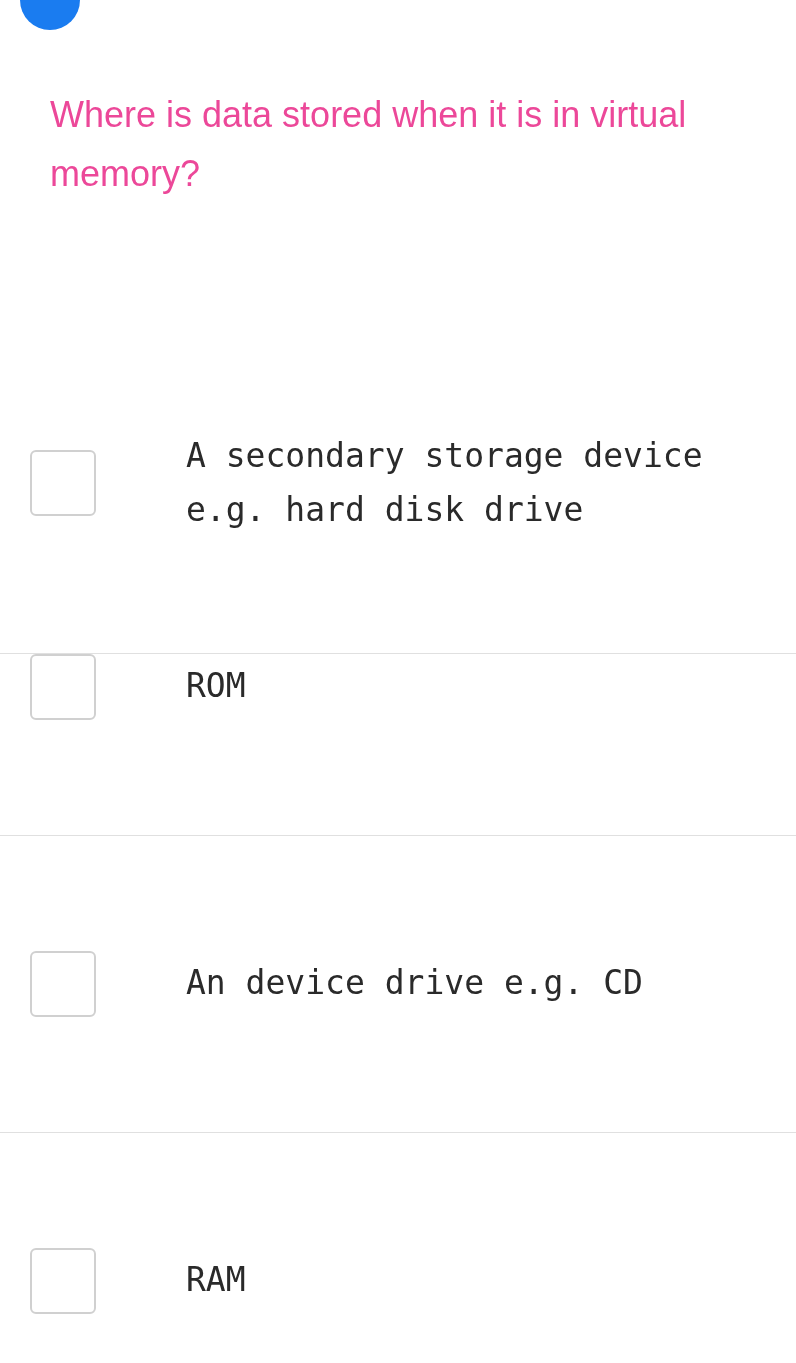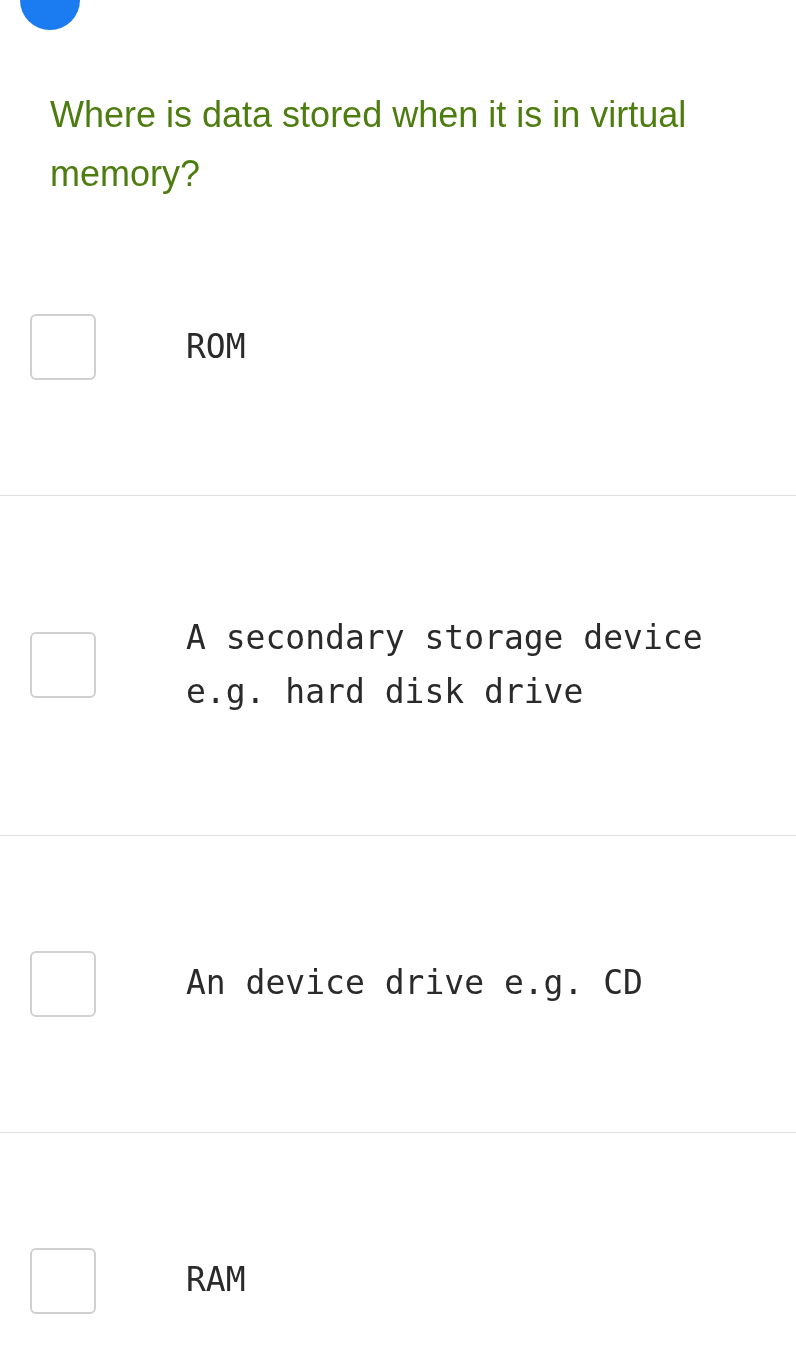--- a/index.html
+++ b/index.html
@@ -20,21 +20,21 @@
       left: 20px;
       width: 60px;
       height: 60px;
       background: #1a7cf0;
       border-radius: 50%;
     }
     .question {
       padding: 85px 50px 0 50px;
       font-size: 36px;
       line-height: 1.65;
-      color: #4d7c0f;
+      color: #ec4899;
       font-weight: 400;
     }
     .options {
       margin-top: 110px;
     }
     .option-row {
       display: flex;
       align-items: center;
       padding: 115px 30px 115px 30px;
       border-bottom: 1px solid #e0e0e0;
@@ -65,27 +65,27 @@
     }
   </style>
 </head>
 <body>
 
 <div class="badge"></div>
 
 <div class="question">Where is data stored when it is in virtual memory?</div>
 
 <div class="options">
+  <div class="option-row">
+    <div class="checkbox"></div>
+    <div class="option-label">A secondary storage device e.g. hard disk drive</div>
+  </div>
   <div class="option-row first">
     <div class="checkbox"></div>
     <div class="option-label">ROM</div>
-  </div>
-  <div class="option-row">
-    <div class="checkbox"></div>
-    <div class="option-label">A secondary storage device e.g. hard disk drive</div>
   </div>
   <div class="option-row">
     <div class="checkbox"></div>
     <div class="option-label">An device drive e.g. CD</div>
   </div>
   <div class="option-row">
     <div class="checkbox"></div>
     <div class="option-label">RAM</div>
   </div>
 </div>

